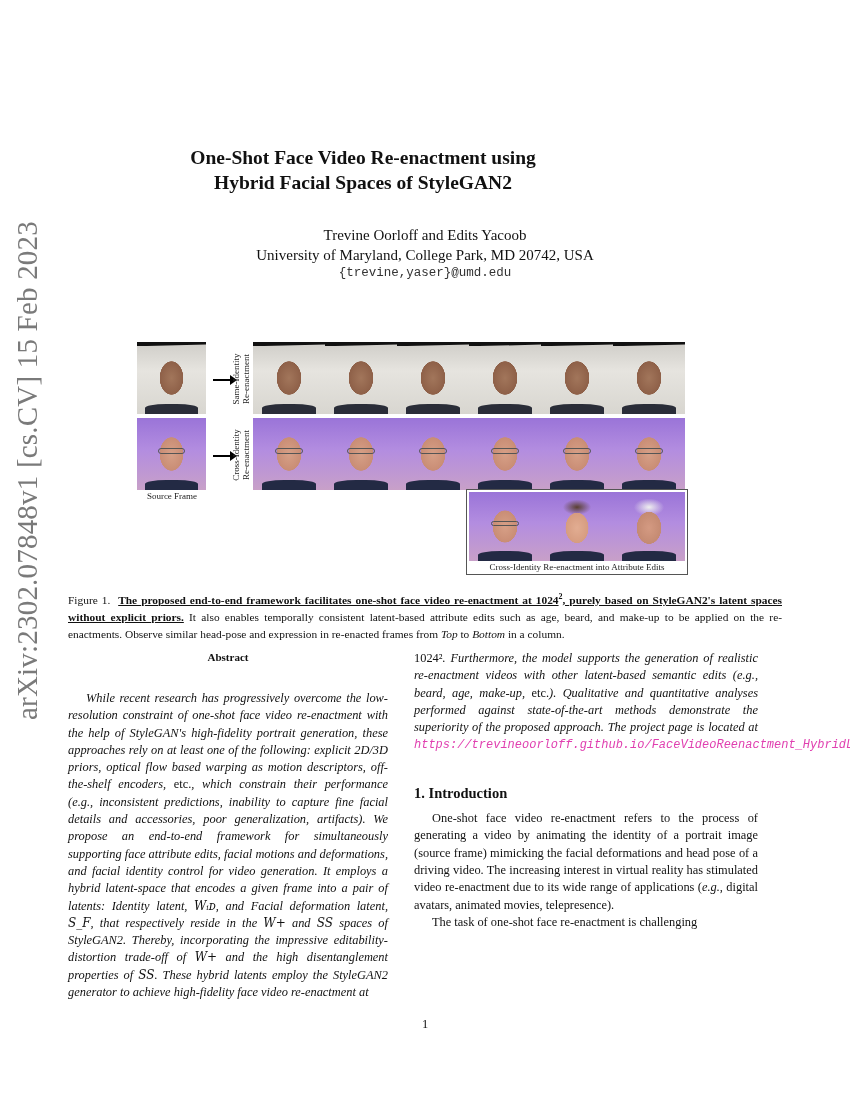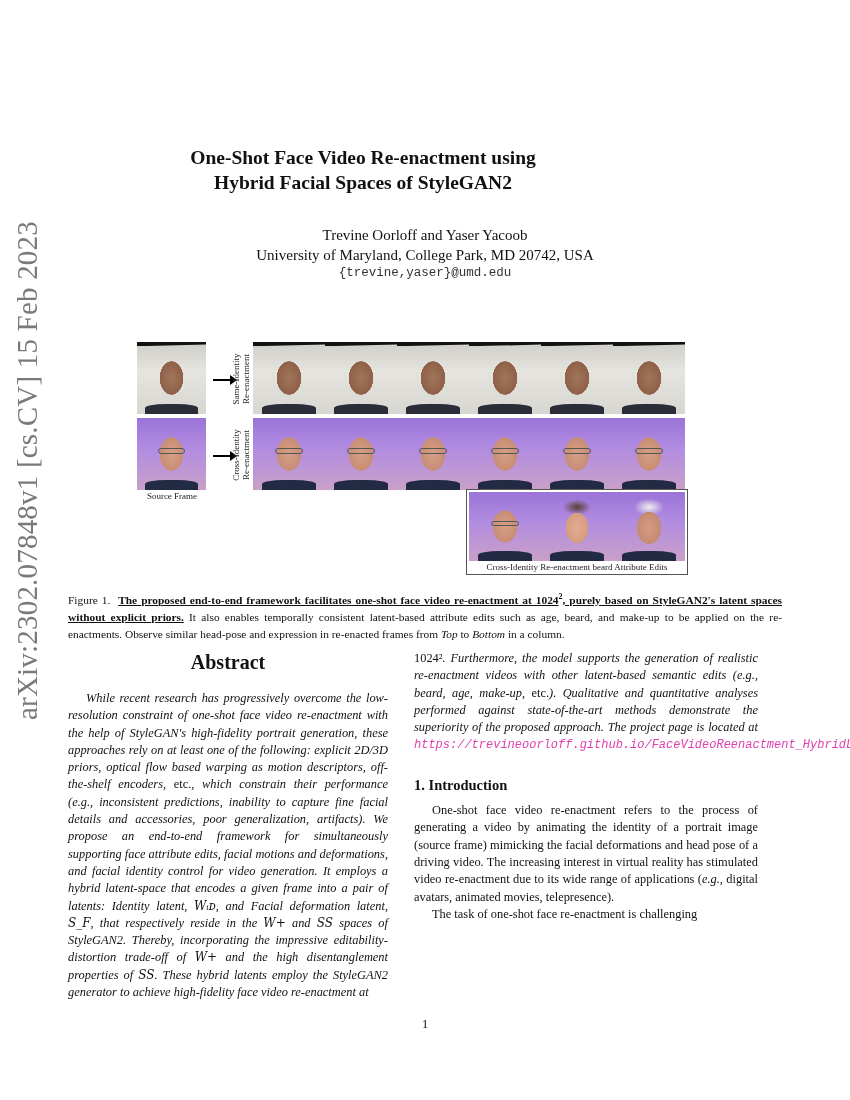--- a/index.html
+++ b/index.html
@@ -38,39 +38,39 @@
     .edit-caption { position: absolute; font-size: 9px; color: #222; text-align: center; white-space: nowrap; }
 
     
     .caption { left: 68px; top: 588px; width: 714px; font-size: 11.4px; line-height: 17px; text-align: justify; }
     .caption b { font-weight: bold; text-decoration: underline; }
 
     
     .col { font-size: 12.4px; line-height: 17.3px; text-align: justify; }
     .left-col { left: 68px; top: 662px; width: 320px; }
     .right-col { left: 414px; top: 650px; width: 344px; }
-    .abstract-head { left: 68px; top: 651px; width: 320px; text-align: center; font-weight: bold; font-size: 20px; }
+    .abstract-head { left: 68px; top: 651px; width: 320px; text-align: center; font-weight: bold; font-size: 11px; }
     .abstract-body { font-style: italic; margin-top: 28px; text-indent: 18px; }
     .math { font-style: italic; font-family: "DejaVu Serif", serif; font-size: 12px; }
     .link { font-family: "Liberation Mono", "DejaVu Sans Mono", monospace; font-style: italic; color: #e040b0; font-size: 12px; }
-    .intro-head { font-weight: bold; font-size: 14.5px; margin-top: 22px; margin-bottom: 8px; text-align: left; }
+    .intro-head { font-weight: bold; font-size: 14.5px; margin-top: 30px; margin-bottom: 8px; text-align: left; }
     .intro-body p { margin: 0; text-indent: 18px; }
     .page-num { left: 0; width: 850px; top: 1017px; text-align: center; font-size: 12.5px; }
   </style>
 </head>
 <body>
 
 <div class="arxiv-stamp">arXiv:2302.07848v1  [cs.CV]  15 Feb 2023</div>
 
 <div class="abs title">
   <div>One-Shot Face Video Re-enactment using</div>
   <div>Hybrid Facial Spaces of StyleGAN2</div>
 </div>
 <div class="abs authors">
-  <div>Trevine Oorloff and Yaser Yacoob</div>
+  <div>Trevine Oorloff and Edits Yacoob</div>
   <div>University of Maryland, College Park, MD 20742, USA</div>
 </div>
 <div class="abs email">{trevine,yaser}@umd.edu</div>
 
 <div class="abs fig">
 
   <div class="tile obama" style="left:0;top:0;width:69px;height:72px;"></div>
   <div class="tile cross" style="left:0;top:76px;width:69px;height:72px;"></div>
   <div class="src-label" style="left:-5px;top:149px;width:80px;">Source Frame</div>
 
@@ -97,21 +97,21 @@
   <div class="tile cross" style="left:188px;top:76px;width:72px;height:72px;"></div>
   <div class="tile cross" style="left:260px;top:76px;width:72px;height:72px;"></div>
   <div class="tile cross" style="left:332px;top:76px;width:72px;height:72px;"></div>
   <div class="tile cross" style="left:404px;top:76px;width:72px;height:72px;"></div>
   <div class="tile cross" style="left:476px;top:76px;width:72px;height:72px;"></div>
 
   <div class="edit-box" style="left:329px;top:147px;width:220px;height:84px;">
     <div class="tile cross" style="left:2px;top:2px;width:72px;height:69px;"></div>
     <div class="tile young" style="left:74px;top:2px;width:72px;height:69px;"></div>
     <div class="tile old" style="left:146px;top:2px;width:72px;height:69px;"></div>
-    <div class="edit-caption" style="left:0;top:72px;width:220px;">Cross-Identity Re-enactment beard Attribute Edits</div>
+    <div class="edit-caption" style="left:0;top:72px;width:220px;">Cross-Identity Re-enactment into Attribute Edits</div>
   </div>
 </div>
 
 <div class="abs caption">
   <span>Figure 1.</span>&nbsp;
   <b>The proposed end-to-end framework facilitates one-shot face video re-enactment at 1024</b><sup style="font-weight:bold;font-size:8px;">2</sup><b>, purely based on StyleGAN2's latent spaces without explicit priors.</b><span> It also enables temporally consistent latent-based attribute edits such as age, beard, and make-up to be applied on the re-enactments. Observe similar head-pose and expression in re-enacted frames from </span><i>Top</i><span> to </span><i>Bottom</i><span> in a column.</span>
 </div>
 
 <div class="abs abstract-head">Abstract</div>
 

